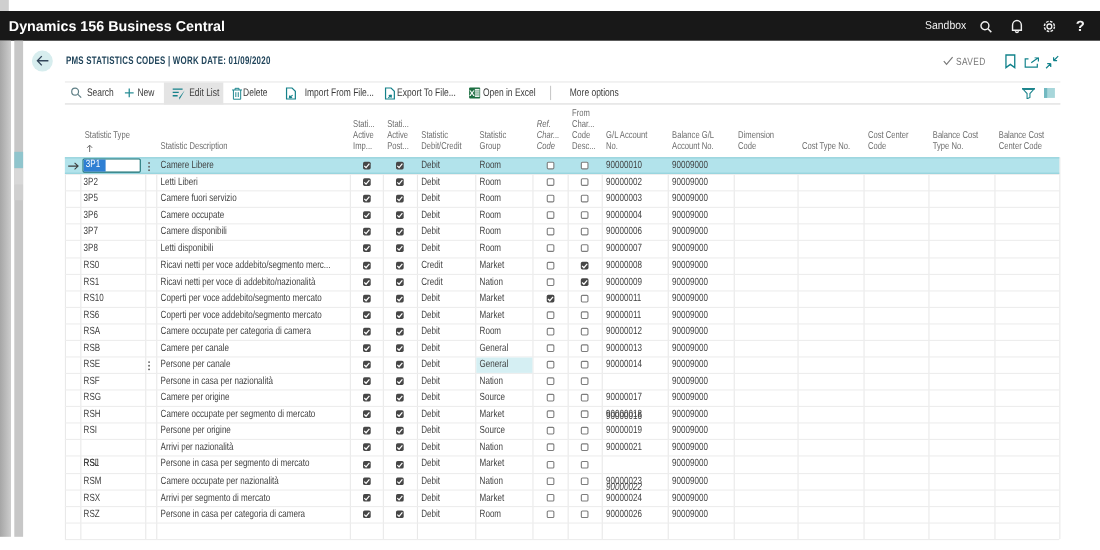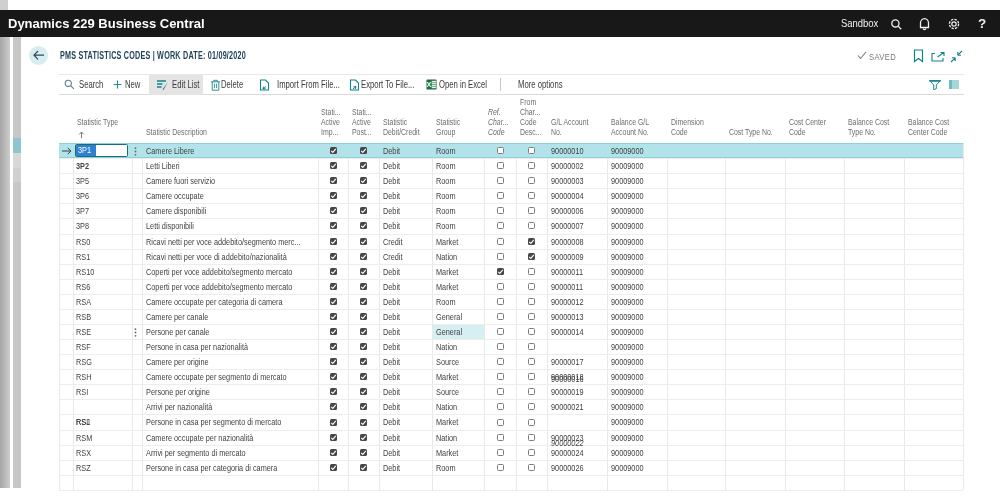--- a/index.html
+++ b/index.html
@@ -8,21 +8,21 @@
 .hdr{position:absolute;font-size:9px;color:#6d6d6d;line-height:9.9px;white-space:nowrap;}
 .cbc{position:absolute;width:7px;height:7px;border-radius:1.5px;box-sizing:border-box;}
 .cb0{background:#fff;border:1px solid #7d7d7d;}
 .chk{background:#474747;}
 .gridv{position:absolute;width:1px;background:#e9e9e9;}
 .gridh{position:absolute;height:1px;background:#ededed;}
 .titem{position:absolute;top:75px;height:19.5px;line-height:19.5px;font-size:10px;color:#3a3a3a;}
 </style></head><body>
 <div class="abs" style="left:0;top:0;width:8px;height:10px;background:#cfcfcf;"></div>
 <div class="abs" style="left:0;top:10px;width:1000px;height:27px;background:#181818;"></div>
-<div class="abs" style="left:8px;top:10px;height:27px;line-height:27px;color:#fff;font-size:13px;font-weight:bold;">Dynamics 229 Business Central</div>
+<div class="abs" style="left:8px;top:10px;height:27px;line-height:27px;color:#fff;font-size:13px;font-weight:bold;">Dynamics 156 Business Central</div>
 <div class="abs" style="left:841px;top:10px;height:27px;line-height:27px;color:#f2f2f2;font-size:10.5px;"><span class="sx" style="transform:scaleX(0.9);">Sandbox</span></div>
 <svg class="abs" style="left:890px;top:18px;" width="13" height="13" viewBox="0 0 13 13">
     <circle cx="5.4" cy="5.4" r="3.6" fill="none" stroke="#f0f0f0" stroke-width="1.3"></circle>
     <line x1="8.1" y1="8.1" x2="11.2" y2="11.2" stroke="#f0f0f0" stroke-width="1.3"></line>
   </svg>
 <svg class="abs" style="left:918px;top:17px;" width="13" height="14" viewBox="0 0 13 14">
     <path d="M2.5 10.5 L2.5 6 A4 4.4 0 0 1 10.5 6 L10.5 10.5 Z" fill="none" stroke="#f0f0f0" stroke-width="1.3"></path>
     <path d="M5 11.5 a1.6 1.6 0 0 0 3 0" fill="none" stroke="#f0f0f0" stroke-width="1.2"></path>
   </svg>
 <svg class="abs" style="left:947px;top:17px;" width="14" height="14" viewBox="0 0 14 14">
@@ -184,21 +184,21 @@
     <svg width="7" height="7" viewBox="0 0 7 7" style="position:absolute;left:0;top:0;">
       <path d="M1.2 3.8 L2.8 5.4 L5.8 1.8" fill="none" stroke="#fff" stroke-width="1.1"></path>
     </svg>
   </div>
 <div class="cell" style="left:382.5px;top:143.0px;height:15.1px;line-height:15.1px;"><span class="sx" style="transform:scaleX(0.77);">Debit</span></div>
 <div class="cell" style="left:435.5px;top:143.0px;height:15.1px;line-height:15.1px;"><span class="sx" style="transform:scaleX(0.77);">Room</span></div>
 <div class="cbc cb0" style="left:496.5px;top:147.0px;"></div>
 <div class="cbc cb0" style="left:528.0px;top:147.0px;"></div>
 <div class="cell" style="left:550.5px;top:143.0px;height:15.1px;line-height:15.1px;"><span class="sx" style="transform:scaleX(0.77);">90000010</span></div>
 <div class="cell" style="left:610.5px;top:143.0px;height:15.1px;line-height:15.1px;"><span class="sx" style="transform:scaleX(0.77);">90009000</span></div>
-<div class="cell" style="left:76.4px;top:158.1px;height:15.1px;line-height:15.1px;font-weight:bold;"><span class="sx" style="transform:scaleX(0.77);">3P2</span></div>
+<div class="cell" style="left:76.4px;top:158.1px;height:15.1px;line-height:15.1px;"><span class="sx" style="transform:scaleX(0.77);">3P2</span></div>
 <div class="cell" style="left:145.5px;top:158.1px;height:15.1px;line-height:15.1px;"><span class="sx" style="transform:scaleX(0.77);width:219px;overflow:hidden;text-overflow:ellipsis;">Letti Liberi</span></div>
 <div class="cbc chk" style="left:329.5px;top:162.1px;">
     <svg width="7" height="7" viewBox="0 0 7 7" style="position:absolute;left:0;top:0;">
       <path d="M1.2 3.8 L2.8 5.4 L5.8 1.8" fill="none" stroke="#fff" stroke-width="1.1"></path>
     </svg>
   </div>
 <div class="cbc chk" style="left:360.0px;top:162.1px;">
     <svg width="7" height="7" viewBox="0 0 7 7" style="position:absolute;left:0;top:0;">
       <path d="M1.2 3.8 L2.8 5.4 L5.8 1.8" fill="none" stroke="#fff" stroke-width="1.1"></path>
     </svg>

